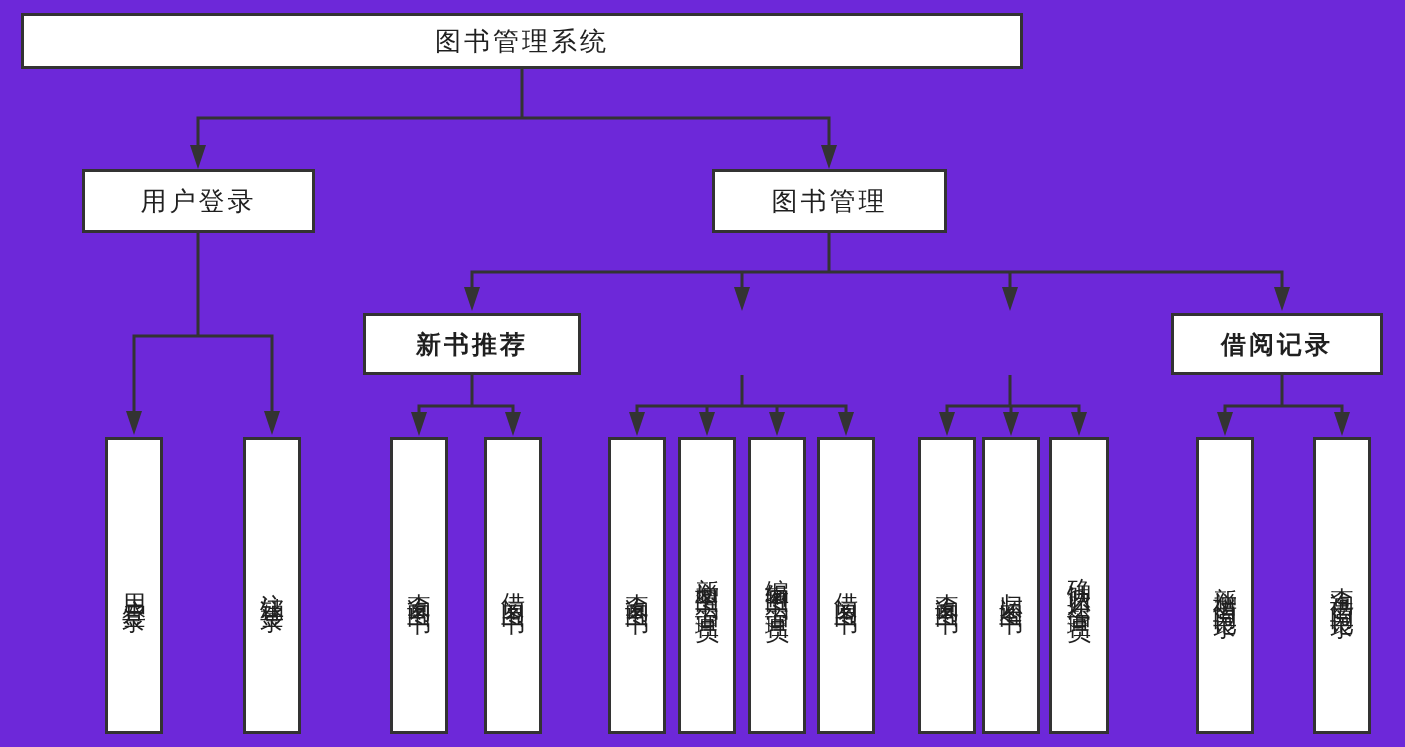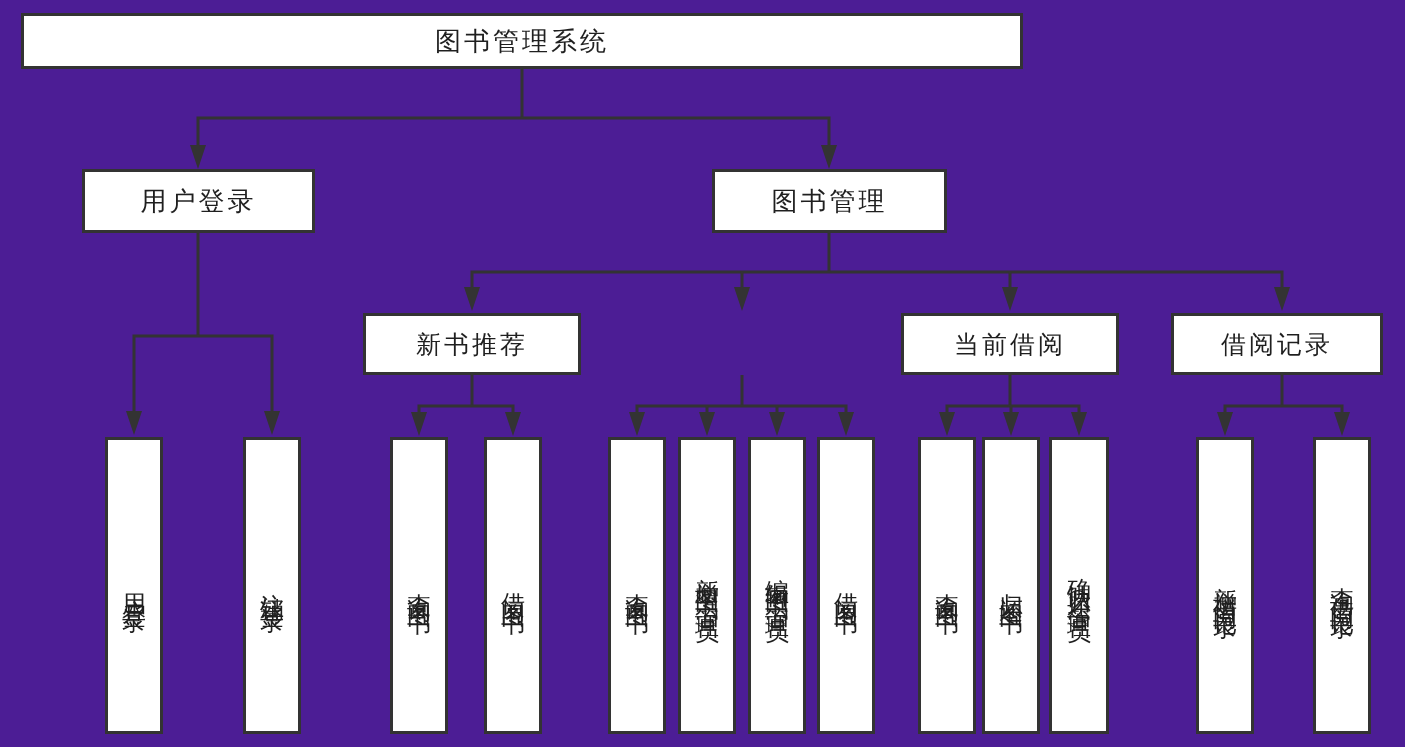--- a/index.html
+++ b/index.html
@@ -5,21 +5,21 @@
   html, body {
     margin: 0;
     padding: 0;
     background: #ffffff;
     font-family: "Liberation Sans", "DejaVu Sans", sans-serif;
   }
   #stage {
     position: relative;
     width: 1405px;
     height: 747px;
-    background: #4c1d95;
+    background: #6d28d9;
     overflow: hidden;
   }
   #connectors {
     position: absolute;
     left: 0;
     top: 0;
     z-index: 1;
   }
   .box {
     position: absolute;
@@ -30,21 +30,21 @@
     align-items: center;
     justify-content: center;
     color: #1f1f1f;
     z-index: 2;
   }
   .hbox span {
     font-size: 26px;
     letter-spacing: 3px;
     white-space: nowrap;
   }
-  .l2 span { font-size: 25px; }
+  .l2 span { font-size: 25px; font-weight: bold; }
   .vbox span {
     writing-mode: vertical-rl;
     text-orientation: mixed;
     font-size: 24px;
     letter-spacing: 6px;
     line-height: 1;
   }
   
   .n-root   { left: 21px;   top: 13px;  width: 1002px; height: 56px; }
   
@@ -159,23 +159,20 @@
   <div class="box hbox n-login">
     <span>用户登录</span>
   </div>
   <div class="box hbox n-mgmt">
     <span>图书管理</span>
   </div>
 
   <div class="box hbox l2 n-new">
     <span>新书推荐</span>
   </div>
-  <div class="box hbox l2 n-cur">
-    <span>当前借阅</span>
-  </div>
   <div class="box hbox l2 n-rec">
     <span>借阅记录</span>
   </div>
 
   <div class="box vbox leaf n-u1">
     <span>用户登录</span>
   </div>
   <div class="box vbox leaf n-u2">
     <span>注销登录</span>
   </div>

